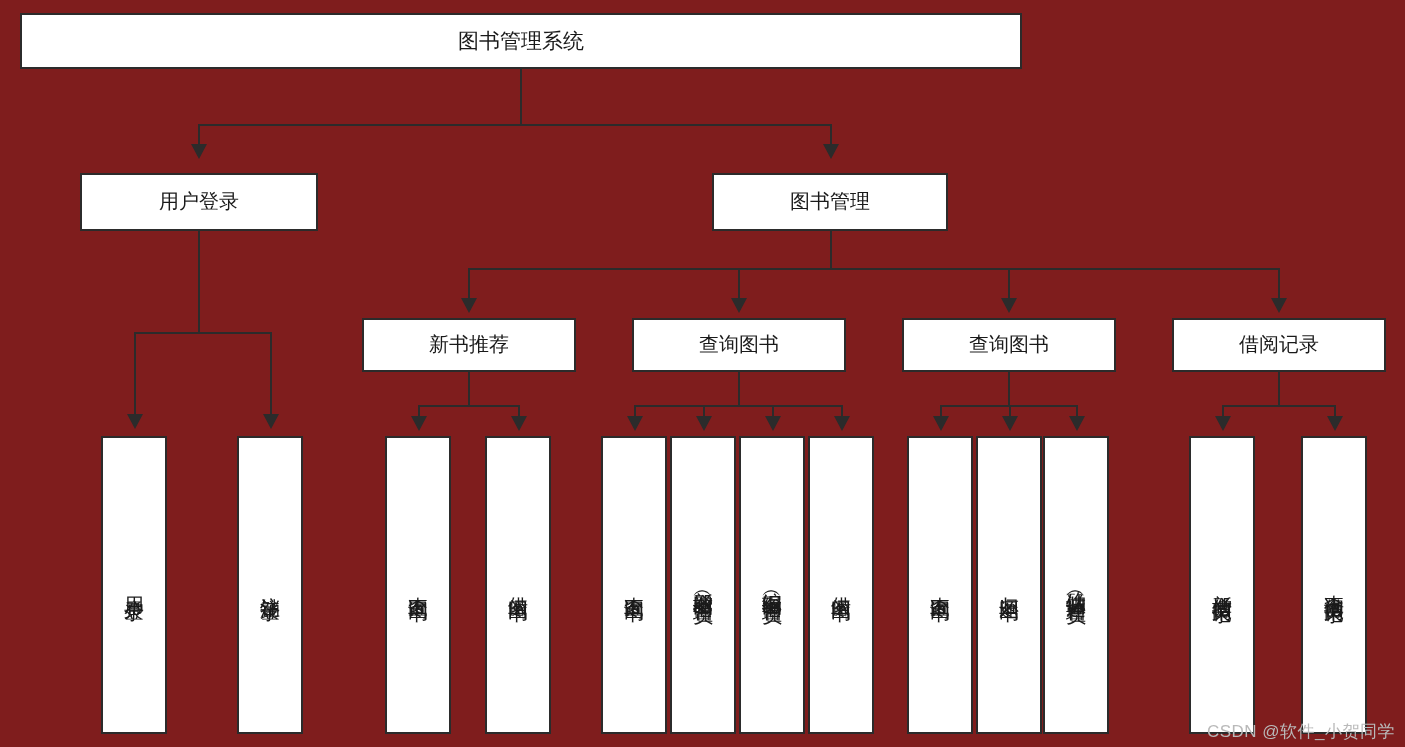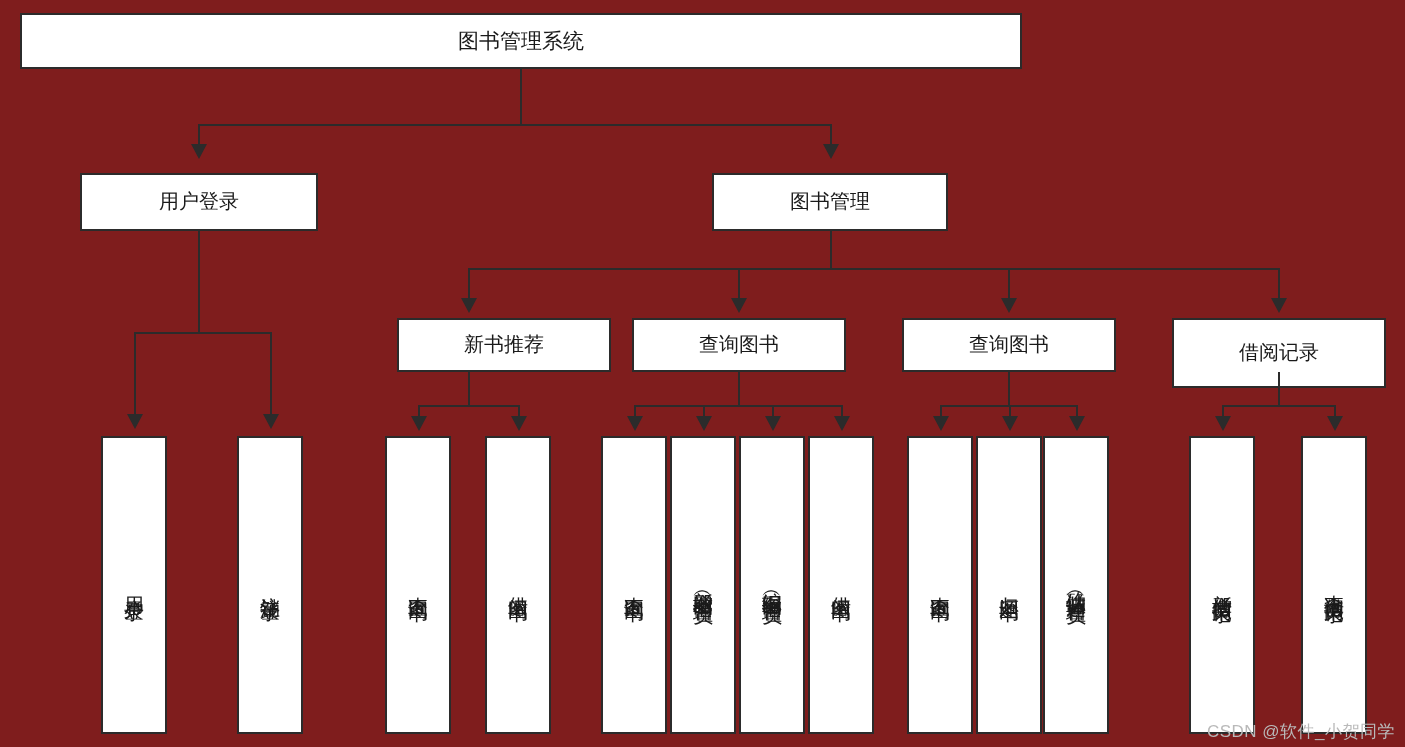--- a/index.html
+++ b/index.html
@@ -106,30 +106,30 @@
   <div class="hline" style="left:468px;top:268px;width:810px;"></div>
   <div class="vline" style="left:468px;top:268px;height:32px;"></div>
   <div class="vline" style="left:738px;top:268px;height:32px;"></div>
   <div class="vline" style="left:1008px;top:268px;height:32px;"></div>
   <div class="vline" style="left:1278px;top:268px;height:32px;"></div>
   <div class="arrow" style="left:461px;top:298px;"></div>
   <div class="arrow" style="left:731px;top:298px;"></div>
   <div class="arrow" style="left:1001px;top:298px;"></div>
   <div class="arrow" style="left:1271px;top:298px;"></div>
 
-  <div class="node lvl2" style="left:362px;top:318px;width:214px;height:54px;margin-left:35px;">
+  <div class="node lvl2" style="left:362px;top:318px;width:214px;height:54px;">
     <span>新书推荐</span>
   </div>
   <div class="node lvl2" style="left:632px;top:318px;width:214px;height:54px;">
     <span>查询图书</span>
   </div>
   <div class="node lvl2" style="left:902px;top:318px;width:214px;height:54px;">
     <span>查询图书</span>
   </div>
-  <div class="node lvl2" style="left:1172px;top:318px;width:214px;height:70px;">
+  <div class="node lvl2" style="left:1172px;top:318px;width:214px;height:54px;">
     <span>借阅记录</span>
   </div>
 
   <div class="vline" style="left:468px;top:372px;height:34px;"></div>
   <div class="hline" style="left:418px;top:405px;width:102px;"></div>
   <div class="vline" style="left:418px;top:405px;height:13px;"></div>
   <div class="vline" style="left:518px;top:405px;height:13px;"></div>
   <div class="arrow" style="left:411px;top:416px;"></div>
   <div class="arrow" style="left:511px;top:416px;"></div>
 

